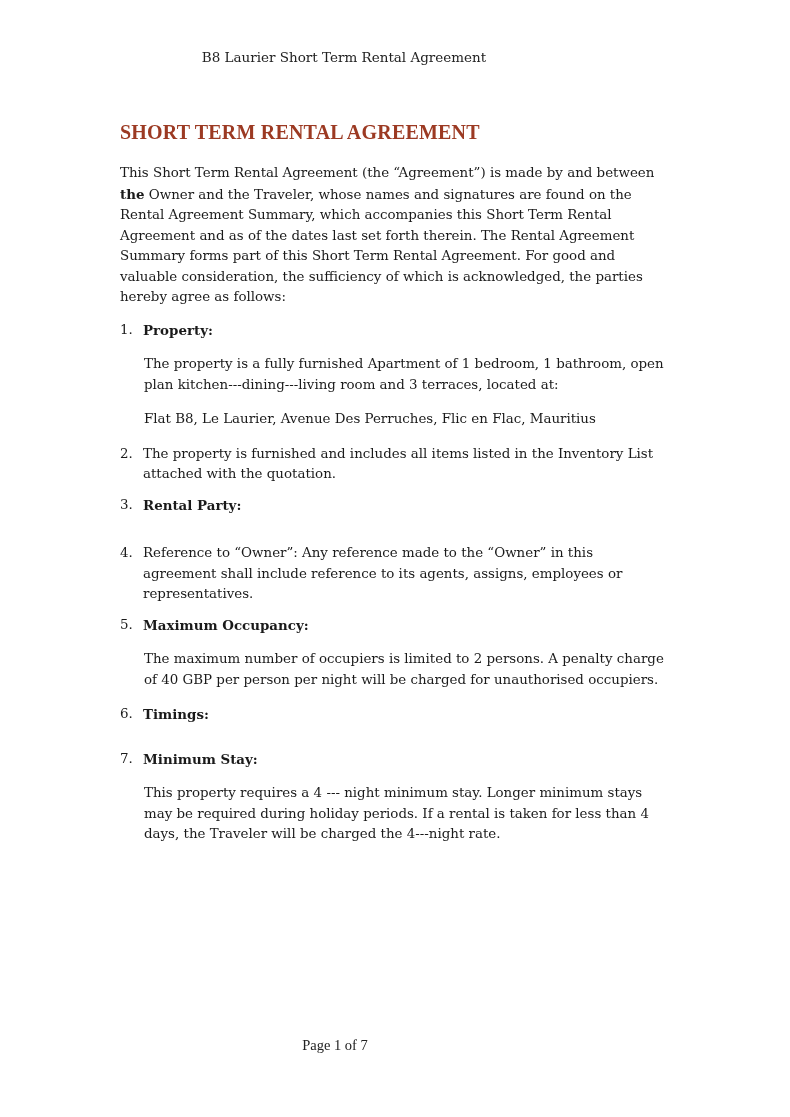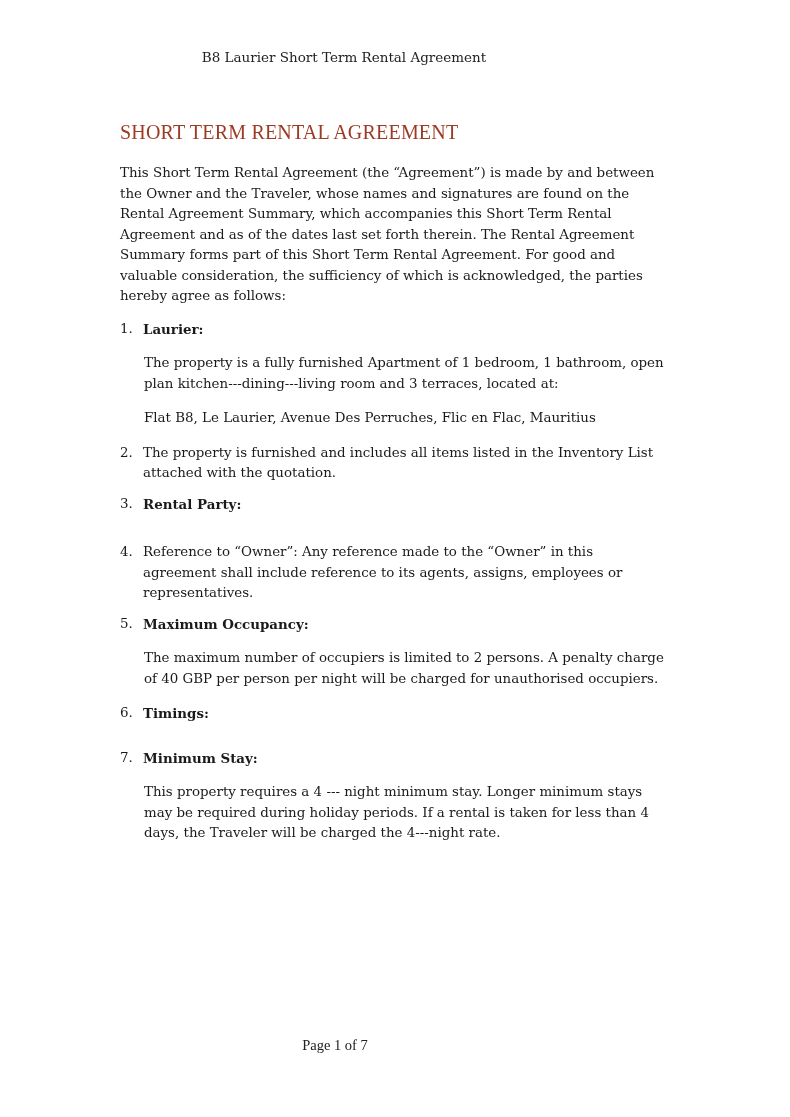--- a/index.html
+++ b/index.html
@@ -1,24 +1,24 @@
 <!DOCTYPE html>
 <html><head>
 <meta charset="utf-8">
 <style>
   html, body { margin: 0; padding: 0; background: #ffffff; }
   body { width: 790px; height: 1117px; position: relative; overflow: hidden;
          font-family: "DejaVu Serif", "Liberation Serif", serif; color: #1a1a1a; }
   .page-header { position: absolute; top: 49px; left: 0; width: 688px; text-align: center;
                  font-size: 13.5px; color: #222; }
   .doc-title { position: absolute; top: 121px; left: 120px; font-size: 20px;
-               color: #9c3a23; font-family: "Liberation Serif", serif; letter-spacing: 0.2px; margin: 0; font-weight: normal; }
+               color: #9c3a23; font-family: "Liberation Serif", serif; letter-spacing: 0.2px; margin: 0; font-weight: bold; }
   .content { position: absolute; top: 163px; left: 120px; width: 545px; font-size: 13.4px; line-height: 20.5px; }
   .intro { margin: 0 0 12px 0; }
-  .intro b { font-weight: normal; }
+  .intro b { font-weight: bold; }
   .item { position: relative; margin: 0; padding-left: 23px; }
   .num { position: absolute; left: 0; top: 0; }
   .item-heading { font-weight: bold; margin: 0; }
   .item-body { margin: 0; padding-left: 1px; }
   .gap-sm { height: 10px; }
   .gap-md { height: 14px; }
   .page-footer { position: absolute; top: 1037px; left: 0; width: 670px; text-align: center;
                  font-family: "Liberation Serif", serif; font-size: 14.5px; color: #222; }
 </style>
 </head>
@@ -26,21 +26,21 @@
 
 <div class="page-header">B8 Laurier Short Term Rental Agreement</div>
 
 <h1 class="doc-title">SHORT TERM RENTAL AGREEMENT</h1>
 
 <div class="content">
   <p class="intro"><span>This Short Term Rental Agreement (the “Agreement”) is made by and between </span><b>the</b><span> Owner and the Traveler, whose names and signatures are found on the Rental Agreement Summary, which accompanies this Short Term Rental Agreement and as of the dates last set forth therein. The Rental Agreement Summary forms part of this Short Term Rental Agreement. For good and valuable consideration, the sufficiency of which is acknowledged, the parties hereby agree as follows:</span></p>
 
   <div class="item">
     <span class="num">1.</span>
-    <p class="item-heading">Laurier:</p>
+    <p class="item-heading">Property:</p>
     <div class="gap-md"></div>
     <p class="item-body">The property is a fully furnished Apartment of 1 bedroom, 1 bathroom, open plan kitchen---dining---living room and 3 terraces, located at:</p>
     <div class="gap-md"></div>
     <p class="item-body">Flat B8, Le Laurier, Avenue Des Perruches, Flic en Flac, Mauritius</p>
   </div>
   <div class="gap-md"></div>
 
   <div class="item">
     <span class="num">2.</span>
     <p class="item-body" style="padding-left:0">The property is furnished and includes all items listed in the Inventory List attached with the quotation.</p>

